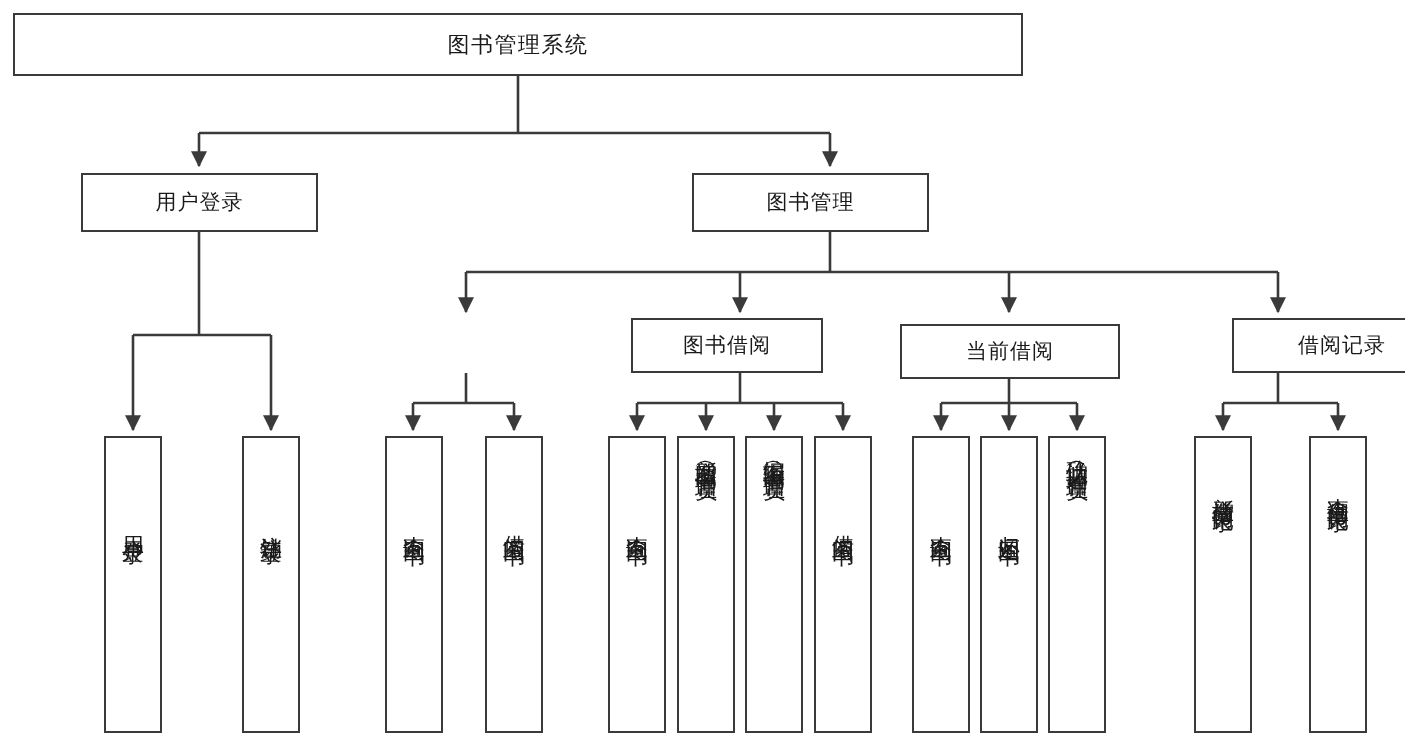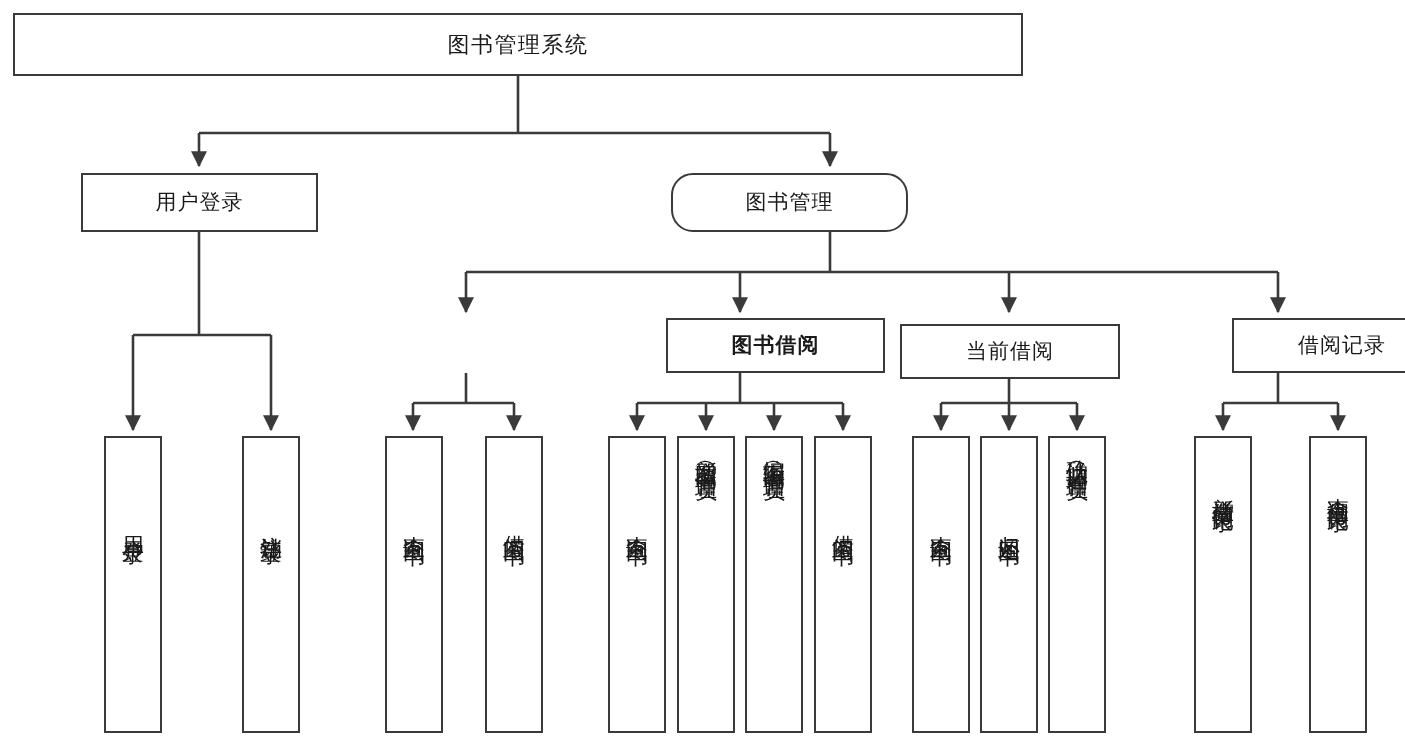--- a/index.html
+++ b/index.html
@@ -117,25 +117,25 @@
     </g>
   </svg>
 
   <div class="node h-node root" style="left:13px;top:13px;width:1010px;height:63px;">
     <span class="lbl">图书管理系统</span>
   </div>
 
   <div class="node h-node" style="left:81px;top:173px;width:237px;height:59px;">
     <span class="lbl">用户登录</span>
   </div>
-  <div class="node h-node" style="left:671px;top:173px;width:237px;height:59px;border-radius:22px;">
+  <div class="node h-node" style="left:692px;top:173px;width:237px;height:59px;">
     <span class="lbl">图书管理</span>
   </div>
 
-  <div class="node h-node" style="left:666px;top:318px;width:219px;height:55px;font-weight:bold;">
+  <div class="node h-node" style="left:631px;top:318px;width:192px;height:55px;">
     <span class="lbl">图书借阅</span>
   </div>
   <div class="node h-node" style="left:900px;top:318px;width:220px;height:55px;margin-top:6px;">
     <span class="lbl">当前借阅</span>
   </div>
   <div class="node h-node" style="left:1232px;top:318px;width:220px;height:55px;">
     <span class="lbl">借阅记录</span>
   </div>
 
   <div class="node v-node" style="left:104px;top:436px;width:58px;height:297px;padding-top:80px;">

